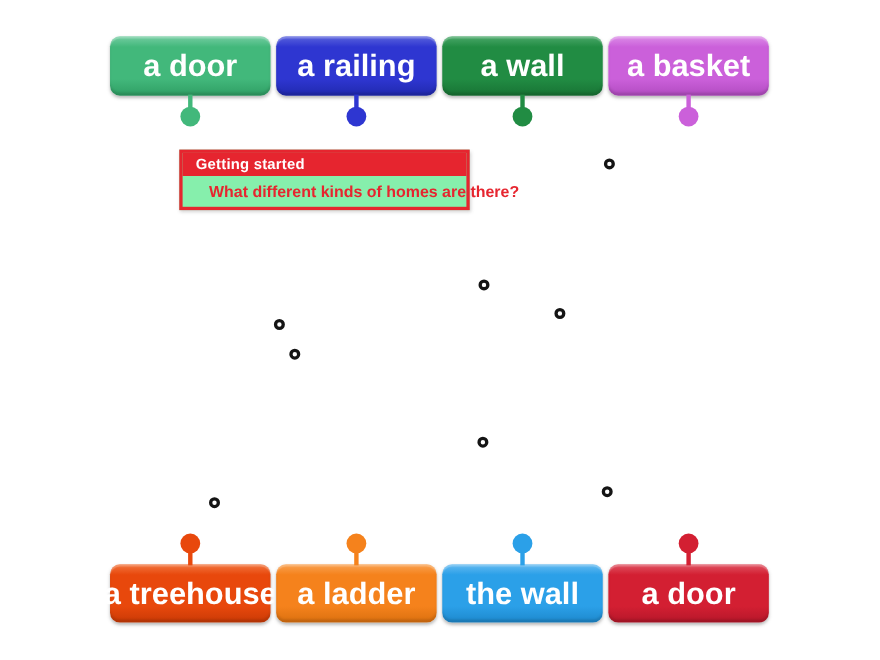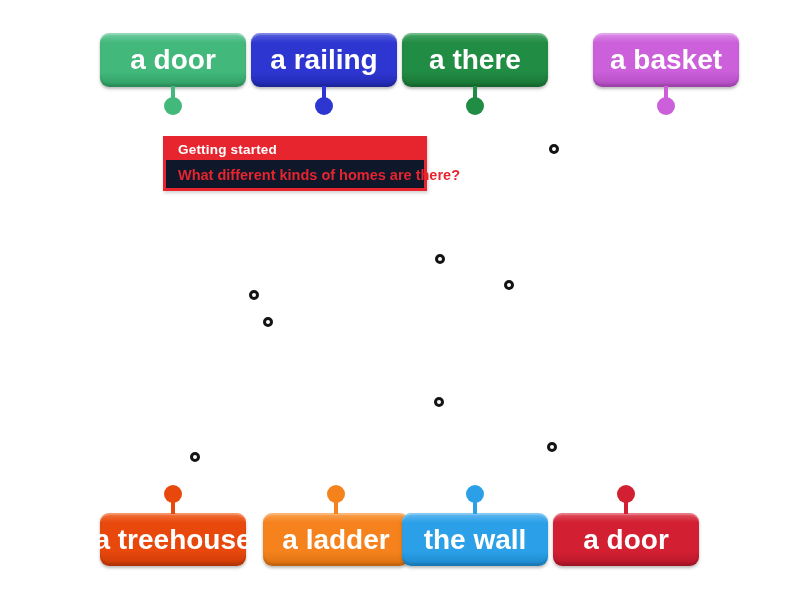--- a/index.html
+++ b/index.html
@@ -28,25 +28,25 @@
   .row-top .label-pin { top:33px; }
   .row-bottom .label-pin { top:513px; }
   .row-bottom .label-box { height:53px; }
 
   
   .scene { position:absolute; left:96px; top:121px; width:607px; height:356px; }
   .scene svg { position:absolute; left:0; top:0; }
 
   
   .banner { position:absolute; left:67px; top:15px; width:264px; height:55px;
-    background:#0f172a; border:3px solid var(--banner-c); box-shadow:1px 2px 3px rgba(80,80,80,.25); }
+    background:#86efac; border:3px solid var(--banner-c); box-shadow:1px 2px 3px rgba(80,80,80,.25); }
   .banner-head { height:21px; background:var(--banner-c); color:#fff; font-weight:bold;
     font-size:13.5px; line-height:21px; padding-left:12px; letter-spacing:.2px; }
   .banner-q { height:28px; color:var(--banner-c); font-weight:bold; font-size:14.5px;
-    line-height:30px; padding-left:12px; white-space:nowrap; }
+    line-height:30px; padding-left:12px; white-space:nowrap;margin-left:12px; }
 
   
   .marker { position:absolute; width:10px; height:10px; background:#fff; border:3.5px solid #141414;
     border-radius:50%; transform:translate(-50%,-50%); }
 </style>
 </head>
 <body>
 
 <div class="stage">
 
@@ -60,26 +60,26 @@
     </div>
     <div class="label-pin" style="left: 251px; --c: #2e36d1; --cl: #5a63dd; --cd: #2029ae;">
       <div class="label-box">
           <span>a railing</span>
         </div>
       <div class="stem below"></div>
       <div class="dot below"></div>
     </div>
     <div class="label-pin" style="left: 402px; --c: #218c43; --cl: #4aa869; --cd: #187334;">
       <div class="label-box">
-          <span>a there</span>
+          <span>a wall</span>
         </div>
       <div class="stem below"></div>
       <div class="dot below"></div>
     </div>
-    <div class="label-pin" style="left: 553px; margin-left: 40px; --c: #cb60da; --cl: #dc8ce8; --cd: #b14bc0;">
+    <div class="label-pin" style="left: 553px; --c: #cb60da; --cl: #dc8ce8; --cd: #b14bc0;">
       <div class="label-box">
           <span>a basket</span>
         </div>
       <div class="stem below"></div>
       <div class="dot below"></div>
     </div>
   </div>
 
   <div class="scene">
     <svg width="607" height="356" viewBox="0 0 607 356" aria-hidden="true">
@@ -102,21 +102,21 @@
   </div>
 
   <div class="row-bottom">
     <div class="label-pin" style="left: 100px; --c: #e8480c; --cl: #f2763f; --cd: #c93a06;">
       <div class="label-box">
           <span>a treehouse</span>
         </div>
       <div class="stem above"></div>
       <div class="dot above"></div>
     </div>
-    <div class="label-pin" style="left: 263px; border-radius: 22px; --c: #f5821c; --cl: #f9a251; --cd: #da700f;">
+    <div class="label-pin" style="left: 251px; border-radius: 22px; --c: #f5821c; --cl: #f9a251; --cd: #da700f;">
       <div class="label-box">
           <span>a ladder</span>
         </div>
       <div class="stem above"></div>
       <div class="dot above"></div>
     </div>
     <div class="label-pin" style="left: 402px; --c: #2ba0e8; --cl: #64baf0; --cd: #1d88cc;">
       <div class="label-box">
           <span>the wall</span>
         </div>

